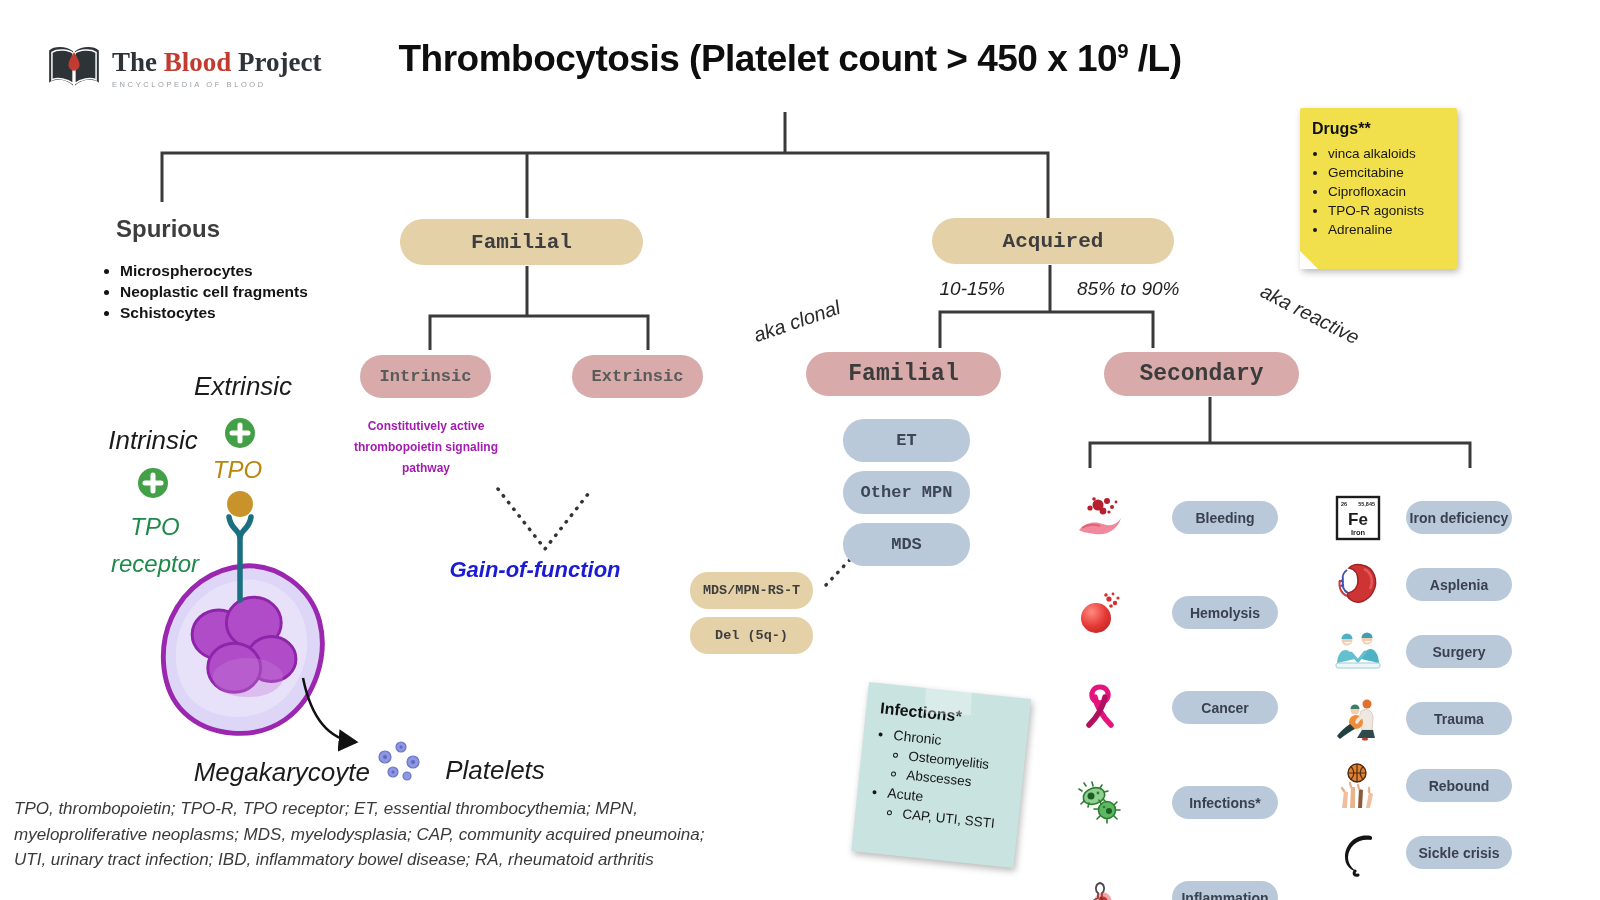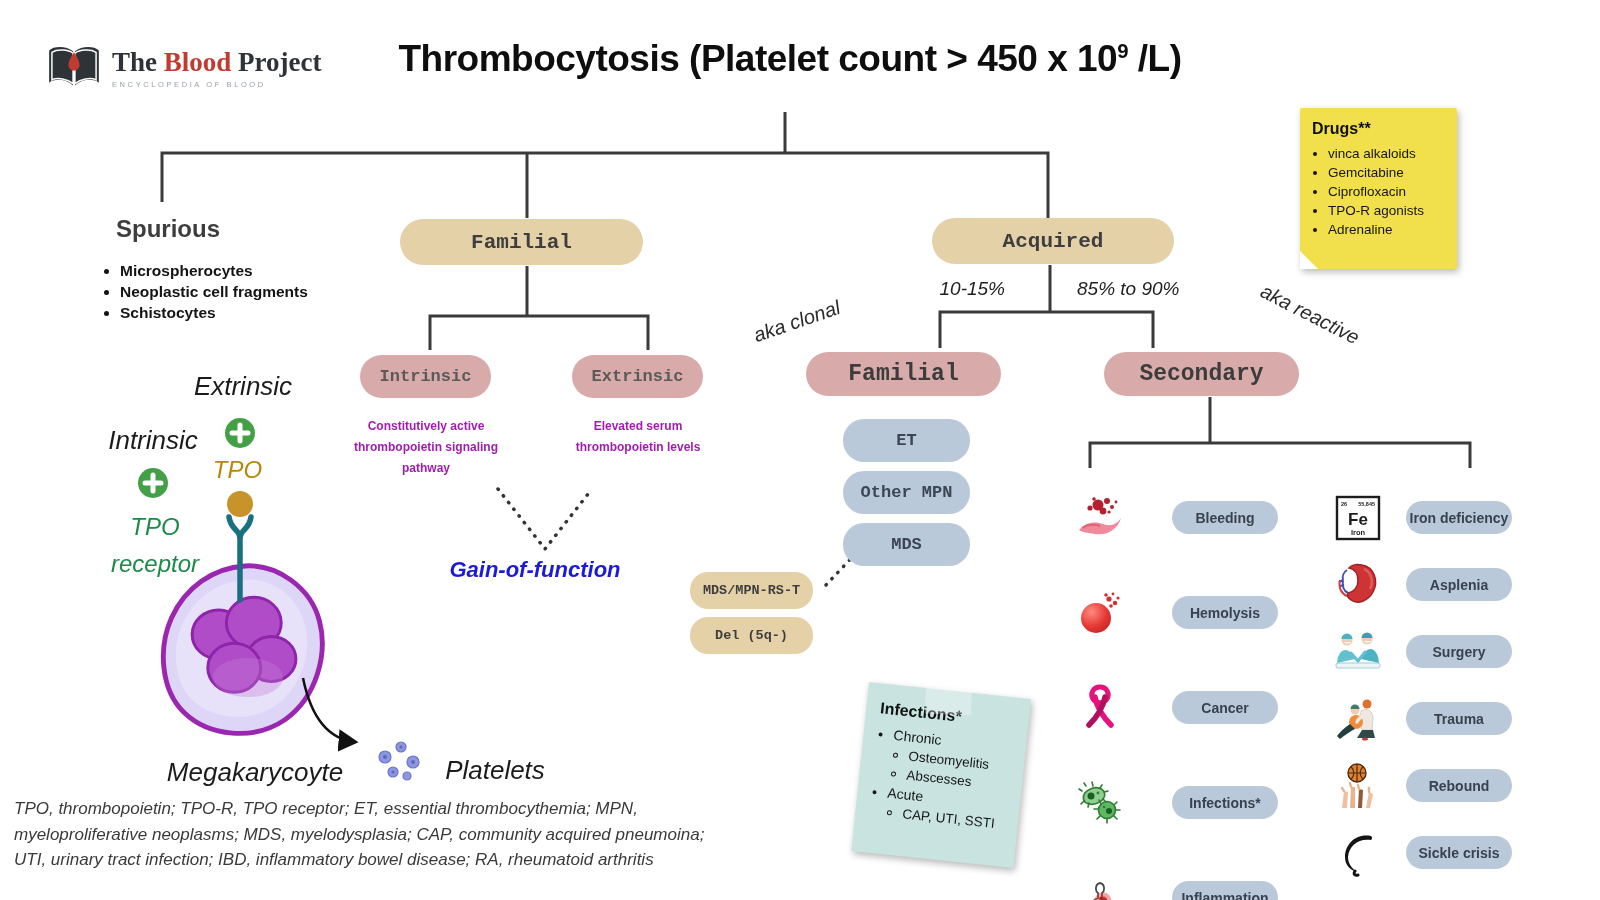--- a/index.html
+++ b/index.html
@@ -68,21 +68,21 @@
   #note-drugs li{font-size:13.5px;color:#161616;line-height:19px;}
   #note-infections li{font-size:14px;color:#161616;line-height:20px;}
   #note-infections ul ul{list-style:circle;padding-left:17px;}
   #note-infections ul ul li{font-size:13.5px;line-height:19px;}
   
   .hand{font-style:italic;color:#1b1b1b;}
   #extrinsic-label{left:183px;top:371px;width:120px;text-align:center;font-size:26px;}
   #intrinsic-label{left:95px;top:425px;width:116px;text-align:center;font-size:26px;}
   #tpo-label{left:205px;top:456px;width:65px;text-align:center;font-size:24px;color:var(--tpo-gold);}
   #tpo-receptor-label{left:85px;top:508px;width:140px;text-align:center;font-size:24px;line-height:37px;color:var(--receptor-green);}
-  #cell-label{left:140px;top:757px;width:230px;text-align:center;font-size:26px;}
+  #cell-label{left:140px;top:757px;width:230px;text-align:right;font-size:26px;}
   #platelets-label{left:430px;top:755px;width:130px;text-align:center;font-size:26px;}
   
   #footnote{left:14px;top:796px;width:712px;font-size:17px;font-style:italic;color:#3a3a3a;line-height:1.5;}
   .z2{z-index:2;} .z3{z-index:3;} .z4{z-index:4;}
 </style>
 </head>
 <body>
 
 <div id="canvas">
 
@@ -180,21 +180,20 @@
       <li>Schistocytes</li>
     </ul>
   </div>
 
   <div class="abs z4 pill pill-tan" id="familial-pill">Familial</div>
   <div class="abs z4 pill pill-tan" id="acquired-pill">Acquired</div>
 
   <div class="abs z4 pill pill-rose" id="intrinsic-pill">Intrinsic</div>
   <div class="abs z4 pill pill-rose" id="extrinsic-pill">Extrinsic</div>
   <div class="abs z4 desc" id="intrinsic-desc">Constitutively active thrombopoietin signaling pathway</div>
-  <div class="abs z4 desc" id="extrinsic-desc">Elevated serum thrombopoietin levels</div>
   <div class="abs z4" id="gain-label">Gain-of-function</div>
 
   <div class="abs z4 pct" id="pct-left">10-15%</div>
   <div class="abs z4 pct" id="pct-right">85% to 90%</div>
   <div class="abs z4 aka" id="aka-clonal">aka clonal</div>
   <div class="abs z4 aka" id="aka-reactive">aka reactive</div>
 
   <div class="abs z4 pill pill-rose" id="primary-pill">Familial</div>
   <div class="abs z4 pill pill-rose" id="secondary-pill">Secondary</div>
 

